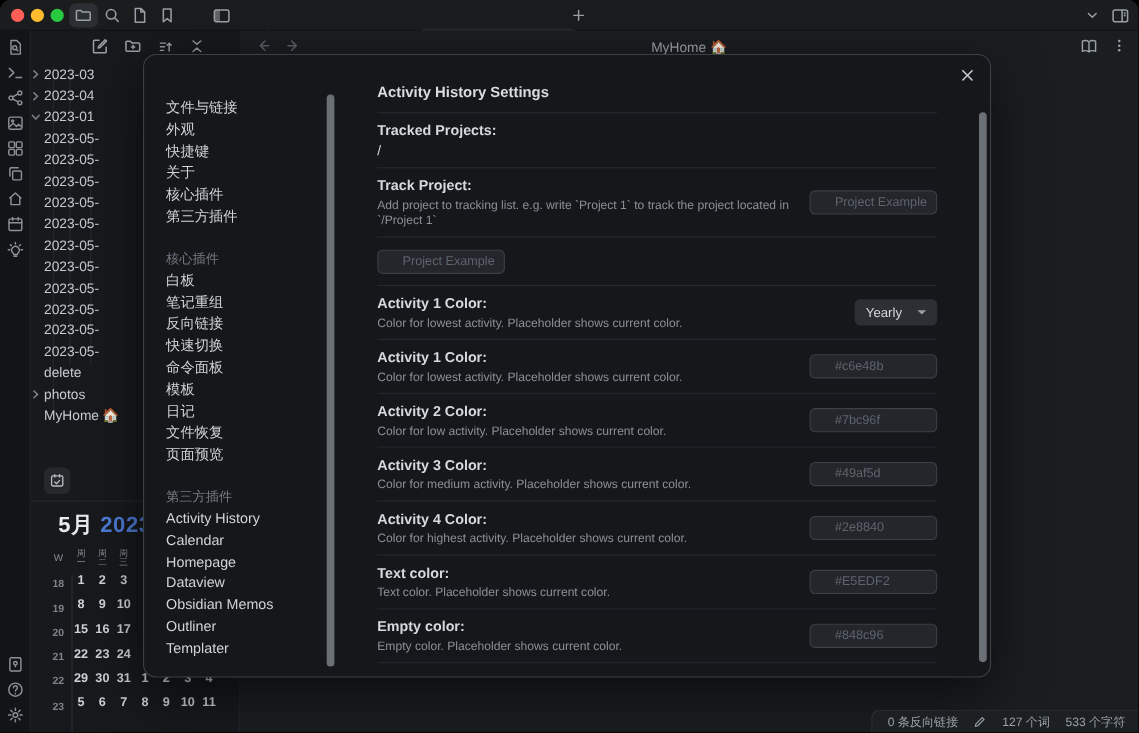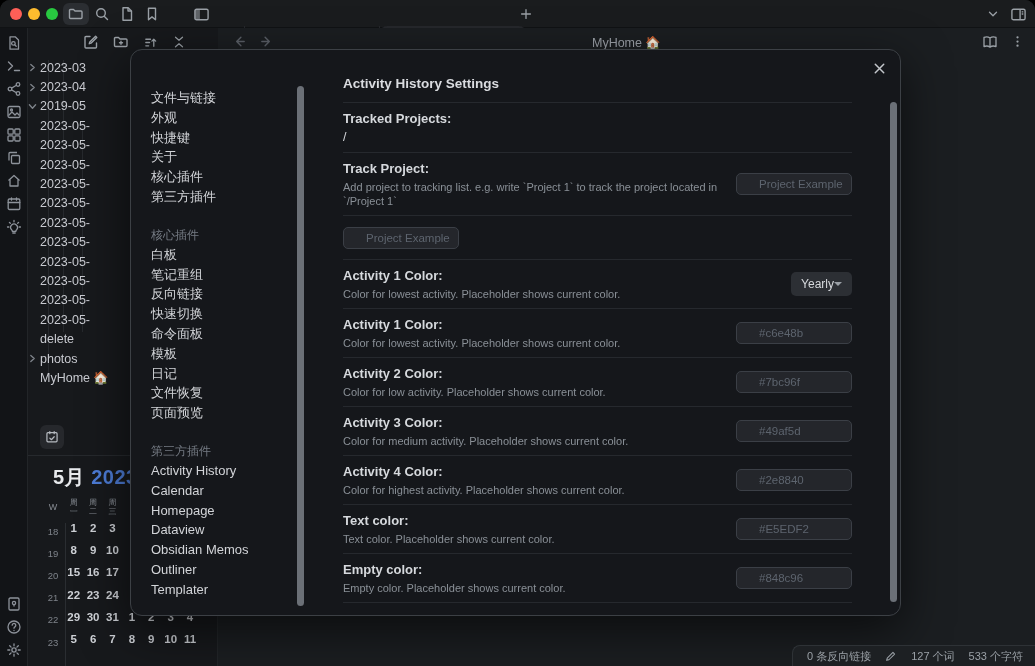--- a/index.html
+++ b/index.html
@@ -51,21 +51,21 @@
 
   
   .cal-strip { position:absolute; left:0; top:364px; width:190px; height:36px; border-bottom:1px solid #26292d; }
   .cal-tab { position:absolute; left:12px; top:5px; width:24px; height:24px; background:#26282c; border-radius:6px; display:flex; align-items:center; justify-content:center; color:#b6bac0; }
   .cal-title { position:absolute; left:25px; top:408px; font-size:20px; font-weight:700; color:#e8eaed; letter-spacing:.5px; }
   .cal-title .yr { color:#4d7cd6; }
   .cal-grid { position:absolute; left:14px; top:438px; display:grid; grid-template-columns:22px repeat(7,19.4px); }
   .cal-h { height:26px; display:flex; align-items:center; justify-content:center; font-size:8px; line-height:9px; color:#878c93; text-align:center; }
   .cal-h.wk { font-size:9px; }
   .cal-h .two { width:10px; word-break:break-all;text-align:center; }
-  .cal-wn { height:22.2px; display:flex; align-items:center; justify-content:center; font-size:9.5px; color:#7e838a; }
+  .cal-wn { height:22.2px; display:flex; align-items:center; justify-content:center; font-size:9.5px; color:#7e838a;font-weight:bold; }
   .day { position:relative; height:22.2px; display:flex; align-items:flex-start; justify-content:center; padding-top:2px; font-size:11.5px; font-weight:700; color:#ced1d6; }
   .cal-sep { position:absolute; left:37px; top:467px; width:1px; height:185px; background:#2a2d31; }
 
   
   .statusbar { position:absolute; right:0; bottom:0; height:21px; background:#1d2023; border:1px solid #2e3236; border-right:none; border-bottom:none; border-radius:8px 0 0 0; display:flex; align-items:center; gap:14px; padding:0 12px 0 14px; font-size:11px; color:#9aa0a6; }
 
   
   .modal { position:absolute; left:130px; top:49px; width:771px; height:567px; background:#15171b; border:1px solid #3c4045; border-radius:12px; box-shadow:0 14px 48px rgba(0,0,0,.6); overflow:hidden; }
   .snav { position:absolute; left:0; top:0; width:168px; height:100%; overflow:hidden; padding-top:0; }
   .snav-clip { margin-top:-6px; height:19.8px; line-height:19.8px; padding-left:20px; font-size:13px; color:#d2d4d8; }
@@ -82,21 +82,21 @@
   .set-row { display:flex; align-items:center; justify-content:space-between; padding:7px 0; border-bottom:1px solid #26292e; min-height:44px; }
   .set-row:last-child { border-bottom:none; }
   .set-info { max-width:420px; }
   .set-name { font-size:13px; font-weight:700; color:#d6d9dd; line-height:17px; }
   .set-value { font-size:12.5px; color:#d6d9dd; line-height:16px; margin-top:2px; }
   .set-value:empty, .set-desc:empty { display:none; }
   .set-desc { font-size:11px; color:#8a9097; line-height:14px; margin-top:3px; }
   .ctl-text { display:none; width:116px; height:22px; background:#24262b; border:1px solid #3b3f46; border-radius:5px; padding:0 8px; font-size:11.5px; color:#c0c4ca; font-family:inherit; outline:none; }
   .ctl-text.show { display:block;padding-left:22px; }
   .ctl-text::placeholder { color:#5d646e; }
-  .ctl-select { display:none; align-items:center; gap:0; height:24px; background:#2c2f34; border-radius:5px; padding:0 10px; font-size:12px; color:#d6d9dd; }
+  .ctl-select { display:none; align-items:center; gap:14px; height:24px; background:#2c2f34; border-radius:5px; padding:0 10px; font-size:12px; color:#d6d9dd; }
   .ctl-select.show { display:flex; }
   .sel-arrow { width:0; height:0; border-left:4px solid transparent; border-right:4px solid transparent; border-top:4.5px solid #9aa0a6; }
 </style>
 </head>
 <body>
 
 <div class="app">
 
   <div class="titlebar">
     <div class="traffic t-red"></div>
@@ -336,21 +336,21 @@
             </svg>
           </span>
           <span class="lbl">2023-04</span>
         </div>
         <div class="tree-row">
           <span class="chev show open">
             <svg width="9" height="9" viewBox="0 0 16 16" fill="none" stroke="currentColor" stroke-width="2.4" stroke-linecap="round" stroke-linejoin="round">
               <path d="M5 2.5L11 8l-6 5.5"></path>
             </svg>
           </span>
-          <span class="lbl">2019-05</span>
+          <span class="lbl">2023-01</span>
         </div>
         <div class="tree-row">
           <span class="chev">
             <svg width="9" height="9" viewBox="0 0 16 16" fill="none" stroke="currentColor" stroke-width="2.4" stroke-linecap="round" stroke-linejoin="round">
               <path d="M5 2.5L11 8l-6 5.5"></path>
             </svg>
           </span>
           <span class="lbl">2023-05-</span>
         </div>
         <div class="tree-row">

